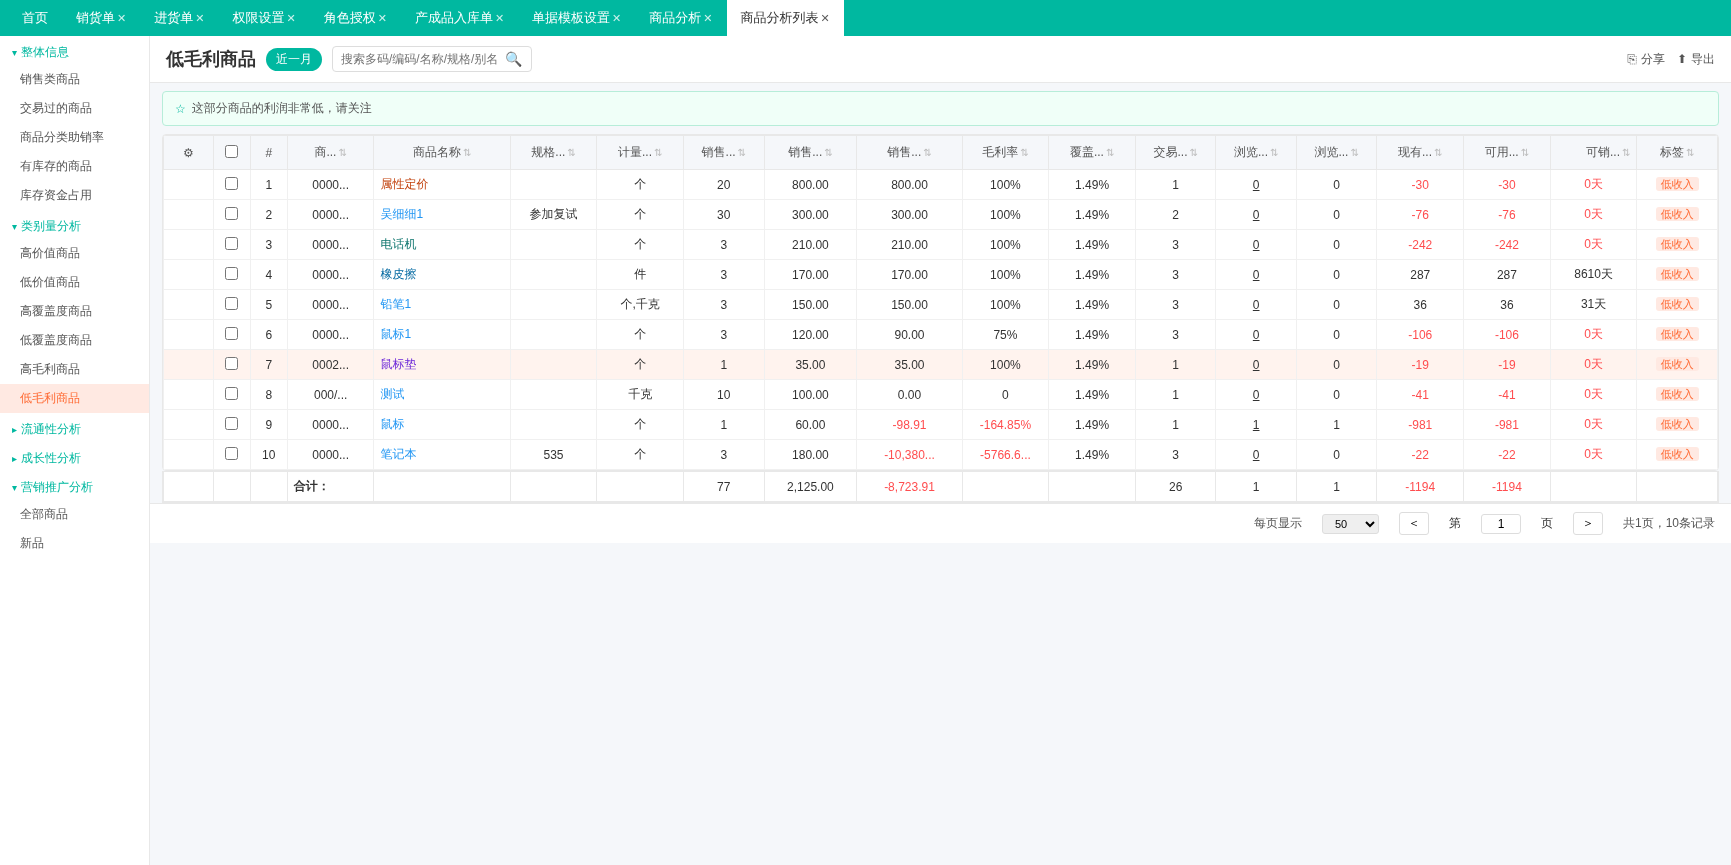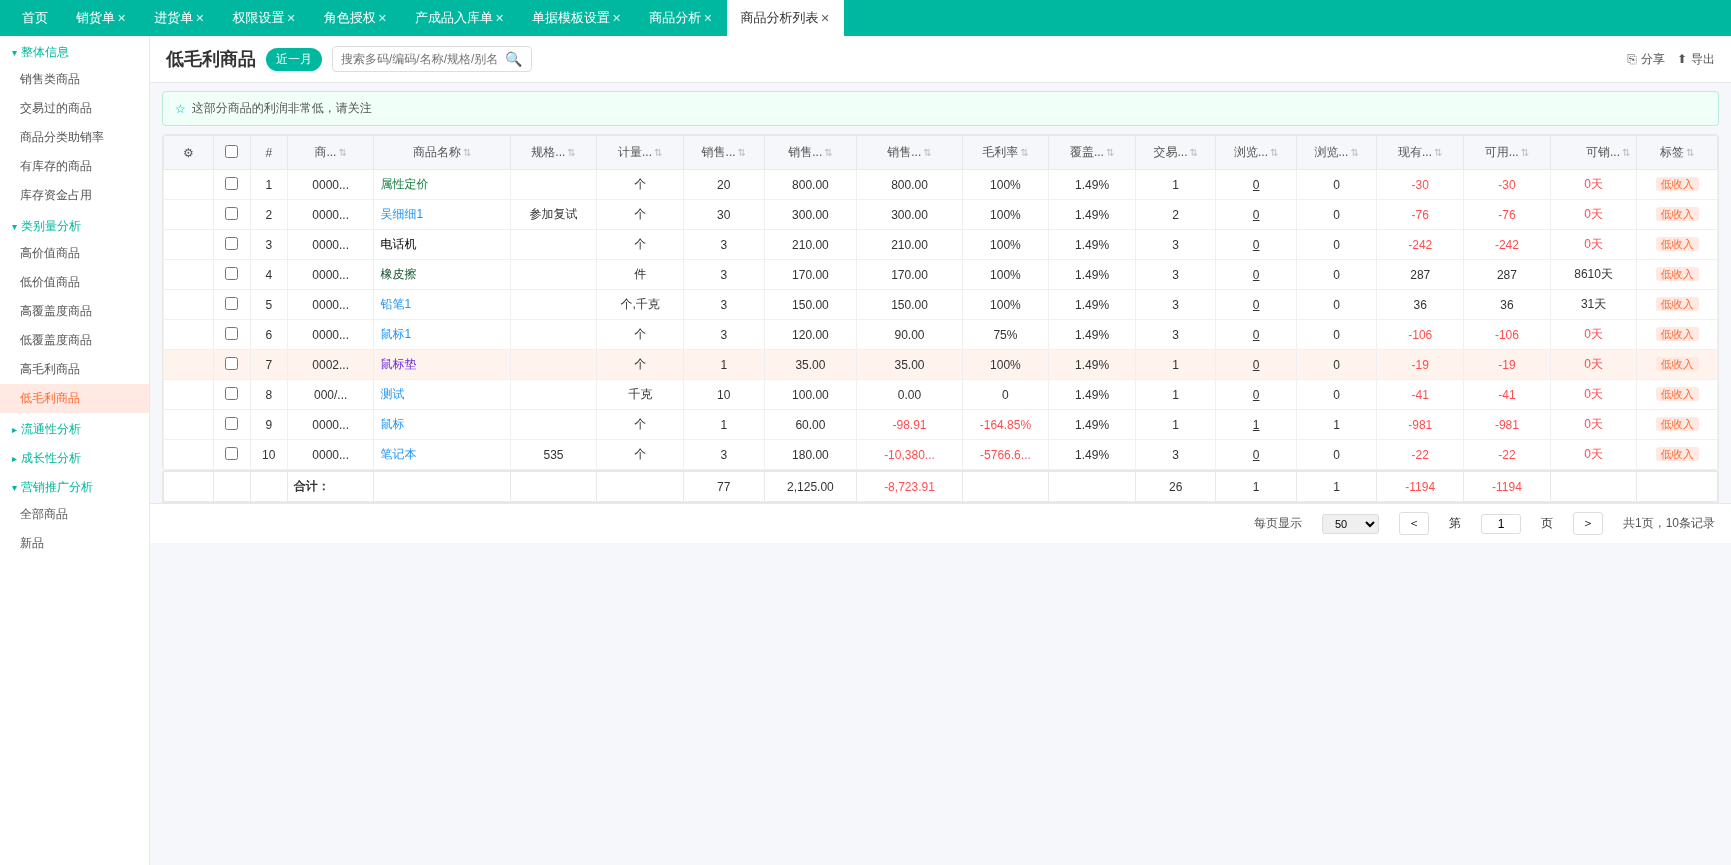--- a/index.html
+++ b/index.html
@@ -208,21 +208,21 @@
             <th style="width:70px;text-align:right;">可销...<span class="col-sort">⇅</span></th>
             <th style="width:65px;">标签<span class="col-sort">⇅</span></th>
           </tr>
         </thead>
         <tbody id="table-body">
         <tr>
       <td></td>
       <td><input type="checkbox" style=""></td>
       <td>1</td>
       <td>0000...</td>
-      <td class="text-left" style="color:#15803d;cursor:pointer;">属性定价</td>
+      <td class="text-left" style="color:#c2410c;cursor:pointer;">属性定价</td>
       <td></td>
       <td>个</td>
       <td>20</td>
       <td>800.00</td>
       <td>800.00</td>
       <td>100%</td>
       <td>1.49%</td>
       <td>1</td>
       <td class="underline">0</td>
       <td>0</td>
@@ -250,42 +250,42 @@
       <td class="red-text">-76</td>
       <td class="red-text">-76</td>
       <td class="red-text">0天</td>
       <td><span class="tag">低收入</span></td>
     </tr>
             <tr>
       <td></td>
       <td><input type="checkbox" style=""></td>
       <td>3</td>
       <td>0000...</td>
-      <td class="text-left" style="color:#000000;cursor:pointer;">电话机</td>
+      <td class="text-left" style="color:#0f766e;cursor:pointer;">电话机</td>
       <td></td>
       <td>个</td>
       <td>3</td>
       <td>210.00</td>
       <td>210.00</td>
       <td>100%</td>
       <td>1.49%</td>
       <td>3</td>
       <td class="underline">0</td>
       <td>0</td>
       <td class="red-text">-242</td>
       <td class="red-text">-242</td>
       <td class="red-text">0天</td>
       <td><span class="tag">低收入</span></td>
     </tr>
             <tr>
       <td></td>
       <td><input type="checkbox" style=""></td>
       <td>4</td>
       <td>0000...</td>
-      <td class="text-left" style="color:#14532d;cursor:pointer;margin-left:18px;">橡皮擦</td>
+      <td class="text-left" style="color:#0369a1;cursor:pointer;margin-left:18px;">橡皮擦</td>
       <td></td>
       <td>件</td>
       <td>3</td>
       <td>170.00</td>
       <td>170.00</td>
       <td>100%</td>
       <td>1.49%</td>
       <td>3</td>
       <td class="underline">0</td>
       <td>0</td>

